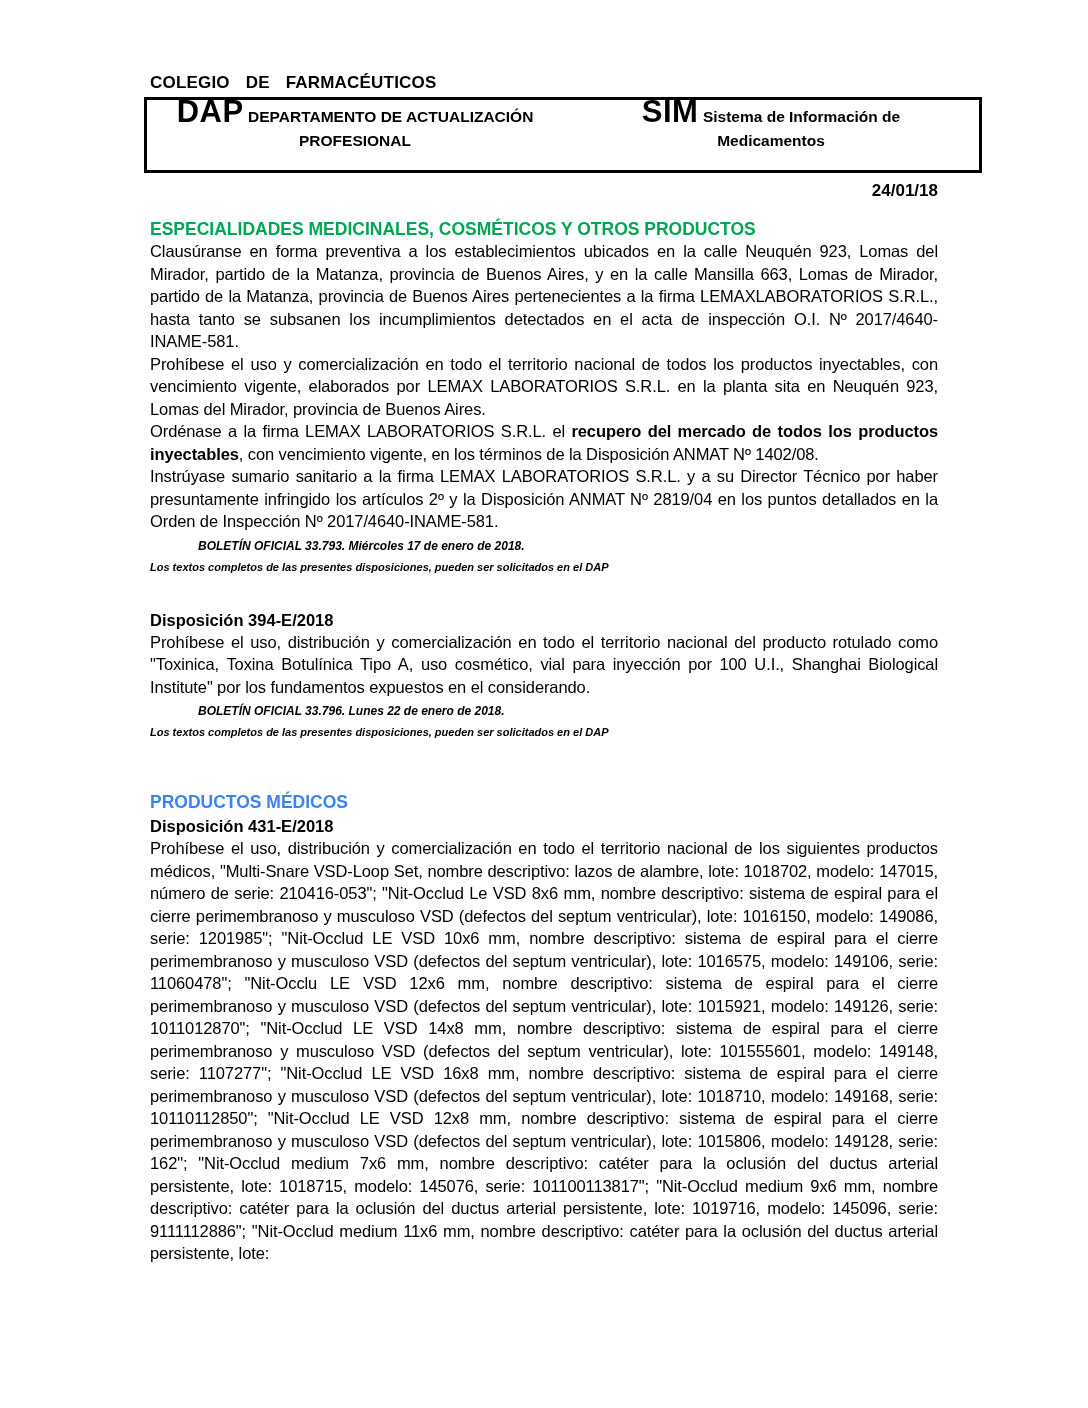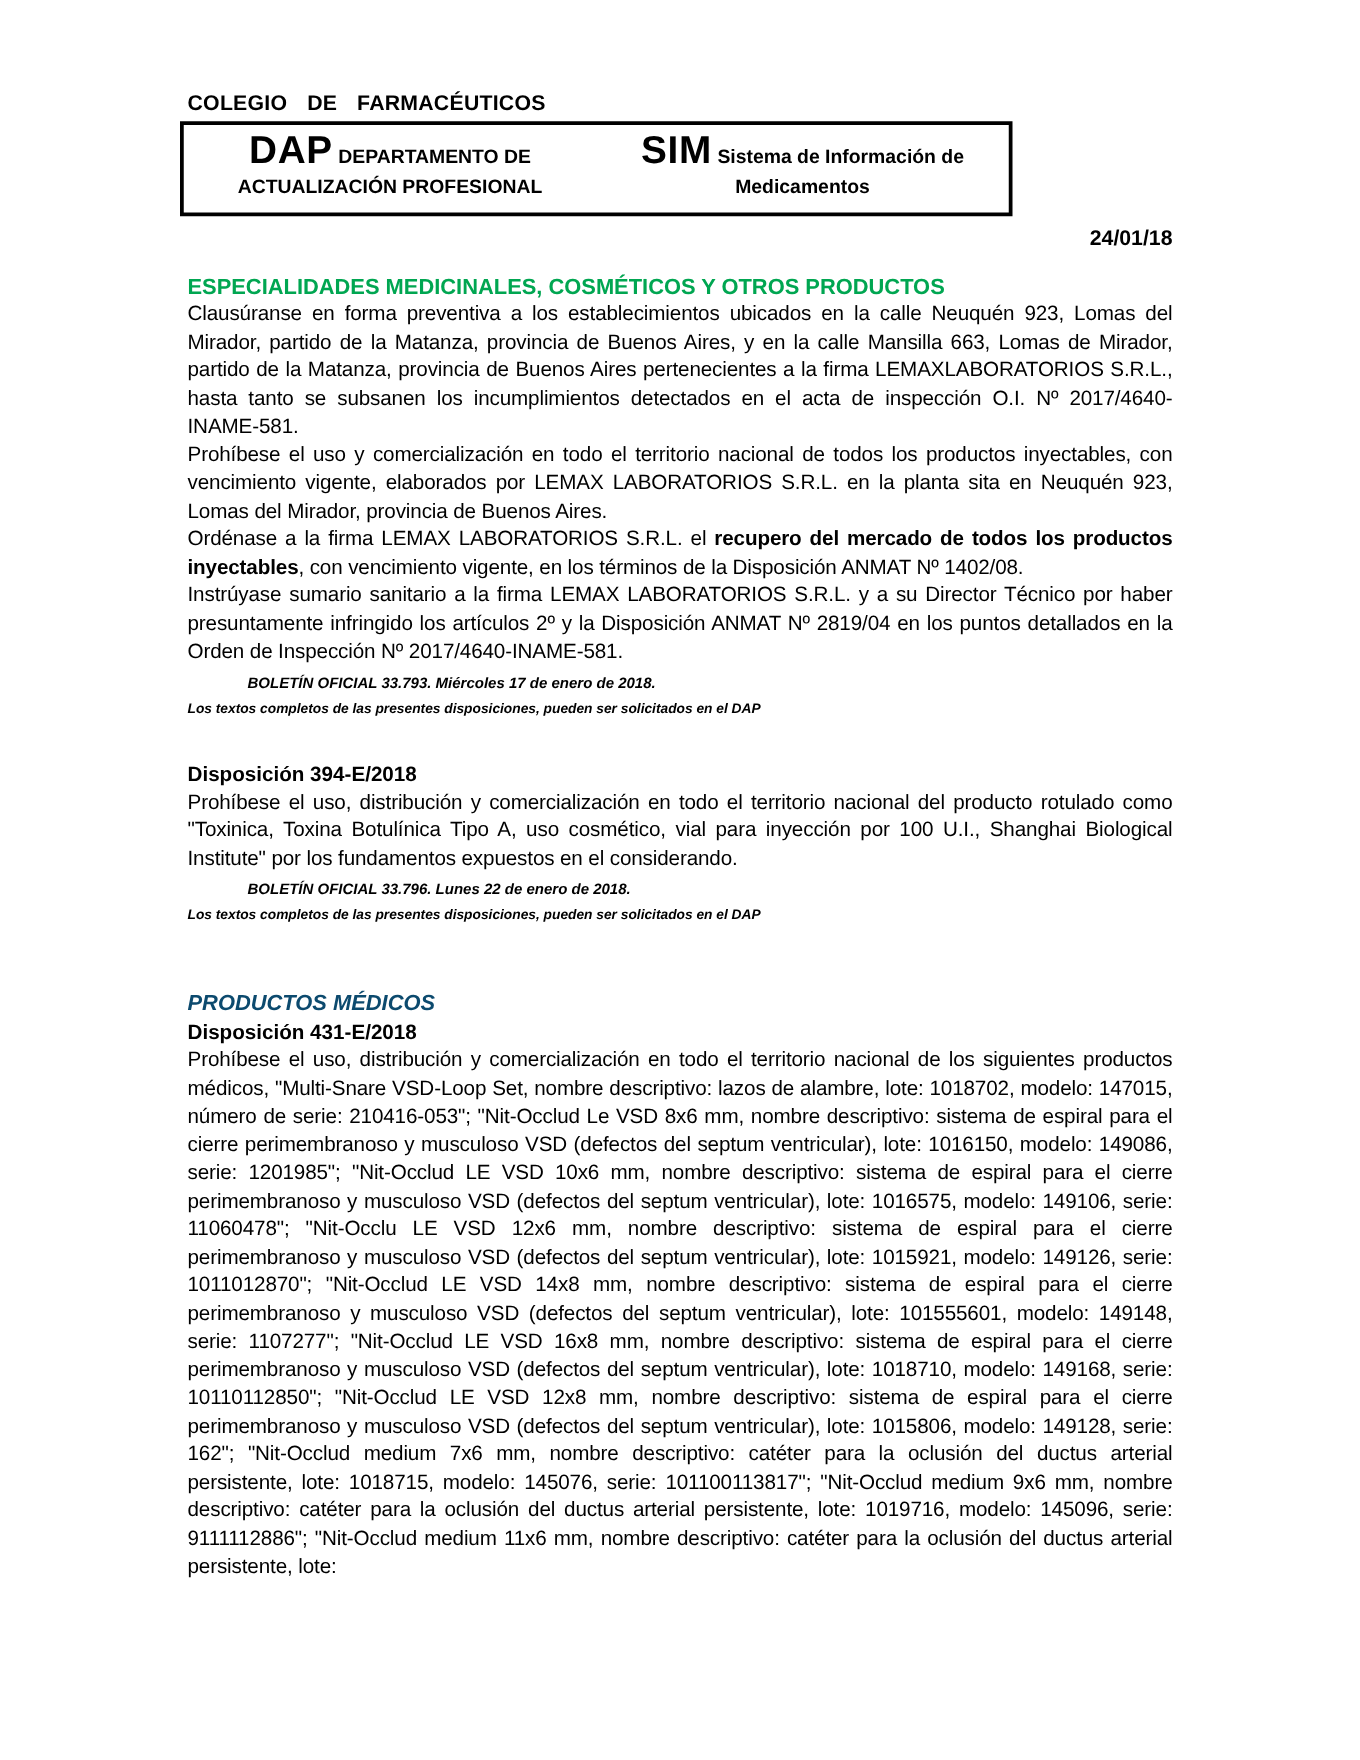--- a/index.html
+++ b/index.html
@@ -20,27 +20,26 @@
     position: relative;
   }
   
   .org { font-weight: bold; font-size: 17px; line-height: 21px; letter-spacing: 0.2px; }
   .org-l1 { word-spacing: 11px; }
   .org-l3 { padding-left: 52px; }
 
   
   .banner {
     box-sizing: border-box;
-    width: 666px;
+    width: 838px;
     margin-left: -6px;
     margin-top: 4px;
     height: 76px;
     border: 3px solid #000;
     display: flex;
-    align-items: center;
   }
   .cell { flex: 1 1 50%; text-align: center; font-weight: bold; }
   .cell-inner { display: inline-block; line-height: 24px; }
   .cell-inner-dap { max-width: 420px; }
   .cell-inner-sim { max-width: 330px; }
   .abbr { font-size: 31px; letter-spacing: 0.5px; }
   .cellname { font-size: 15.5px; }
 
   .date { text-align: right; font-weight: bold; font-size: 17px; margin-top: 8px; }
 
@@ -94,17 +93,17 @@
   <p class="body-p"><span>Ordénase a la firma LEMAX LABORATORIOS S.R.L. el </span><strong>recupero del mercado de todos los productos inyectables</strong><span>, con vencimiento vigente, en los términos de la Disposición ANMAT Nº 1402/08.</span></p>
   <p class="body-p">Instrúyase sumario sanitario a la firma LEMAX LABORATORIOS S.R.L. y a su Director Técnico por haber presuntamente infringido los artículos 2º y la Disposición ANMAT Nº 2819/04 en los puntos detallados en la Orden de Inspección Nº 2017/4640-INAME-581.</p>
   <div class="boletin">BOLETÍN OFICIAL 33.793. Miércoles 17 de enero de 2018.</div>
   <div class="note">Los textos completos de las presentes disposiciones, pueden ser solicitados en el DAP</div>
 
   <div class="disp-title gap-md">Disposición 394-E/2018</div>
   <p class="body-p">Prohíbese el uso, distribución y comercialización en todo el territorio nacional del producto rotulado como "Toxinica, Toxina Botulínica Tipo A, uso cosmético, vial para inyección por 100 U.I., Shanghai Biological Institute" por los fundamentos expuestos en el considerando.</p>
   <div class="boletin">BOLETÍN OFICIAL 33.796. Lunes 22 de enero de 2018.</div>
   <div class="note">Los textos completos de las presentes disposiciones, pueden ser solicitados en el DAP</div>
 
-  <div class="green-h gap-lg" style="color: #0c4a6e; font-style: italic;">PRODUCTOS MÉDICOS</div>
+  <div class="green-h gap-lg" style="color: #3b82f6;">PRODUCTOS MÉDICOS</div>
   <div class="disp-title">Disposición 431-E/2018</div>
   <p class="body-p">Prohíbese el uso, distribución y comercialización en todo el territorio nacional de los siguientes productos médicos, "Multi-Snare VSD-Loop Set, nombre descriptivo: lazos de alambre, lote: 1018702, modelo: 147015, número de serie: 210416-053"; "Nit-Occlud Le VSD 8x6 mm, nombre descriptivo: sistema de espiral para el cierre perimembranoso y musculoso VSD (defectos del septum ventricular), lote: 1016150, modelo: 149086, serie: 1201985"; "Nit-Occlud LE VSD 10x6 mm, nombre descriptivo: sistema de espiral para el cierre perimembranoso y musculoso VSD (defectos del septum ventricular), lote: 1016575, modelo: 149106, serie: 11060478"; "Nit-Occlu LE VSD 12x6 mm, nombre descriptivo: sistema de espiral para el cierre perimembranoso y musculoso VSD (defectos del septum ventricular), lote: 1015921, modelo: 149126, serie: 1011012870"; "Nit-Occlud LE VSD 14x8 mm, nombre descriptivo: sistema de espiral para el cierre perimembranoso y musculoso VSD (defectos del septum ventricular), lote: 101555601, modelo: 149148, serie: 1107277"; "Nit-Occlud LE VSD 16x8 mm, nombre descriptivo: sistema de espiral para el cierre perimembranoso y musculoso VSD (defectos del septum ventricular), lote: 1018710, modelo: 149168, serie: 10110112850"; "Nit-Occlud LE VSD 12x8 mm, nombre descriptivo: sistema de espiral para el cierre perimembranoso y musculoso VSD (defectos del septum ventricular), lote: 1015806, modelo: 149128, serie: 162"; "Nit-Occlud medium 7x6 mm, nombre descriptivo: catéter para la oclusión del ductus arterial persistente, lote: 1018715, modelo: 145076, serie: 101100113817"; "Nit-Occlud medium 9x6 mm, nombre descriptivo: catéter para la oclusión del ductus arterial persistente, lote: 1019716, modelo: 145096, serie: 9111112886"; "Nit-Occlud medium 11x6 mm, nombre descriptivo: catéter para la oclusión del ductus arterial persistente, lote:</p>
 
 </div>
 
 </body></html>

